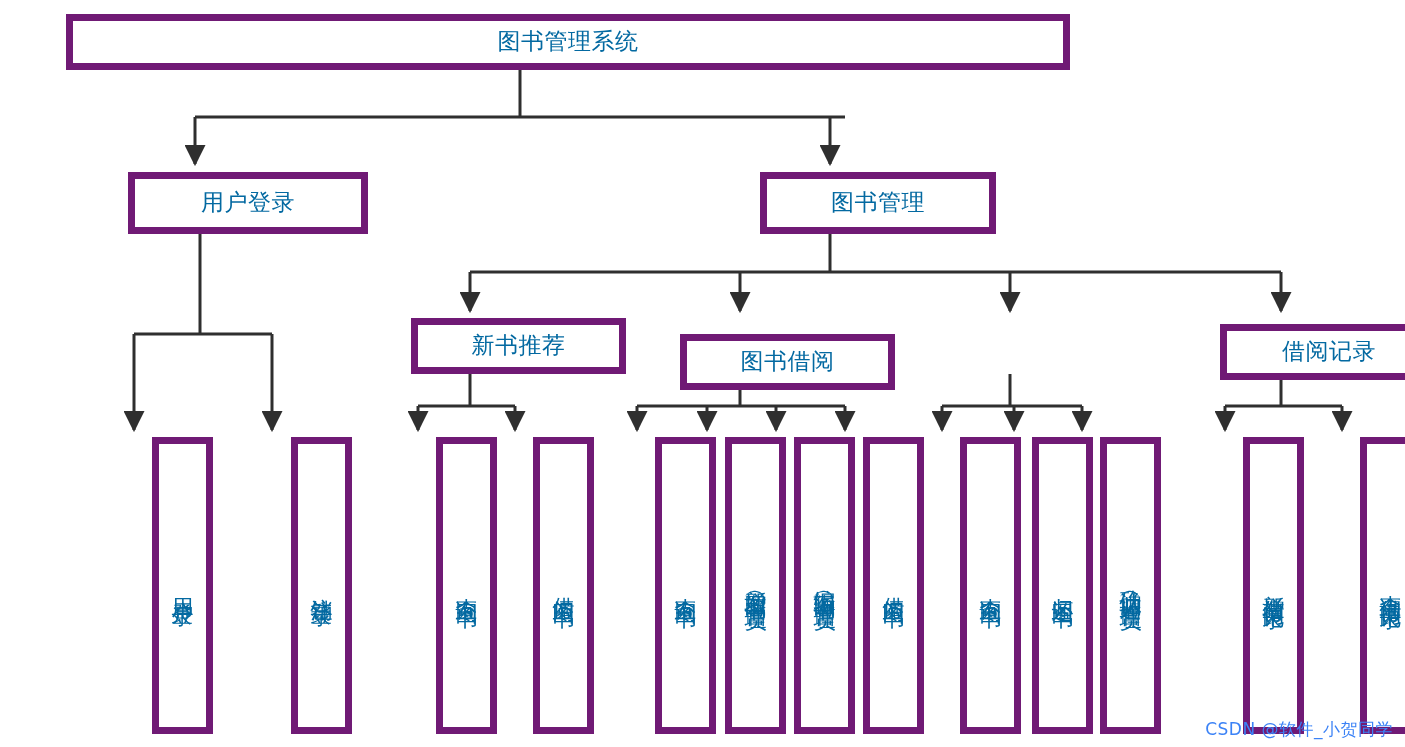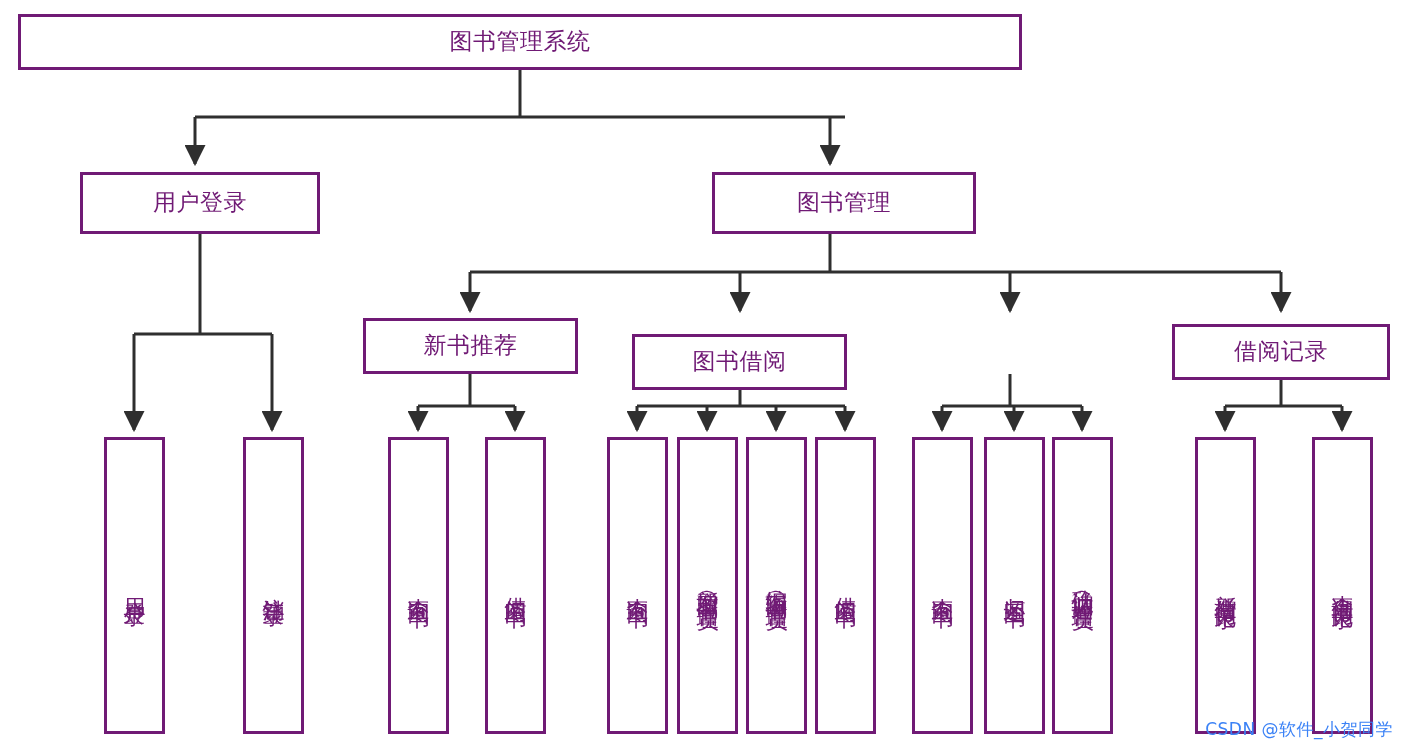--- a/index.html
+++ b/index.html
@@ -21,25 +21,26 @@
     position: absolute;
     left: 0;
     top: 0;
     width: 1405px;
     height: 747px;
   }
   .node {
     position: absolute;
     box-sizing: border-box;
     background: #ffffff;
-    border: 3px solid #701a75;
+    border: 7px solid #701a75;
     display: flex;
     align-items: center;
     justify-content: center;
-    color: #701a75;
+    color: #0369a1;
+    margin-left: 48px;
   }
   .node-label {
     display: block;
     text-align: center;
     line-height: 1.18;
     white-space: nowrap;
   }
   .node.horizontal .node-label {
     font-size: 23px;
     letter-spacing: 0.5px;
@@ -123,21 +124,21 @@
     </g>
   </svg>
 
   <div class="node horizontal" style="left:18px; top:14px; width:1004px; height:56px;">
     <span class="node-label">图书管理系统</span>
   </div>
 
   <div class="node horizontal" style="left:80px; top:172px; width:240px; height:62px;">
     <span class="node-label">用户登录</span>
   </div>
-  <div class="node horizontal" style="left:712px; top:172px; width:264px; height:62px;">
+  <div class="node horizontal" style="left:712px; top:172px; width:236px; height:62px;">
     <span class="node-label">图书管理</span>
   </div>
 
   <div class="node horizontal" style="left:363px; top:318px; width:215px; height:56px;justify-content:center;">
     <span class="node-label">新书推荐</span>
   </div>
   <div class="node horizontal" style="left:632px; top:334px; width:215px; height:56px;">
     <span class="node-label">图书借阅</span>
   </div>
   <div class="node horizontal" style="left:1172px; top:324px; width:218px; height:56px;">

